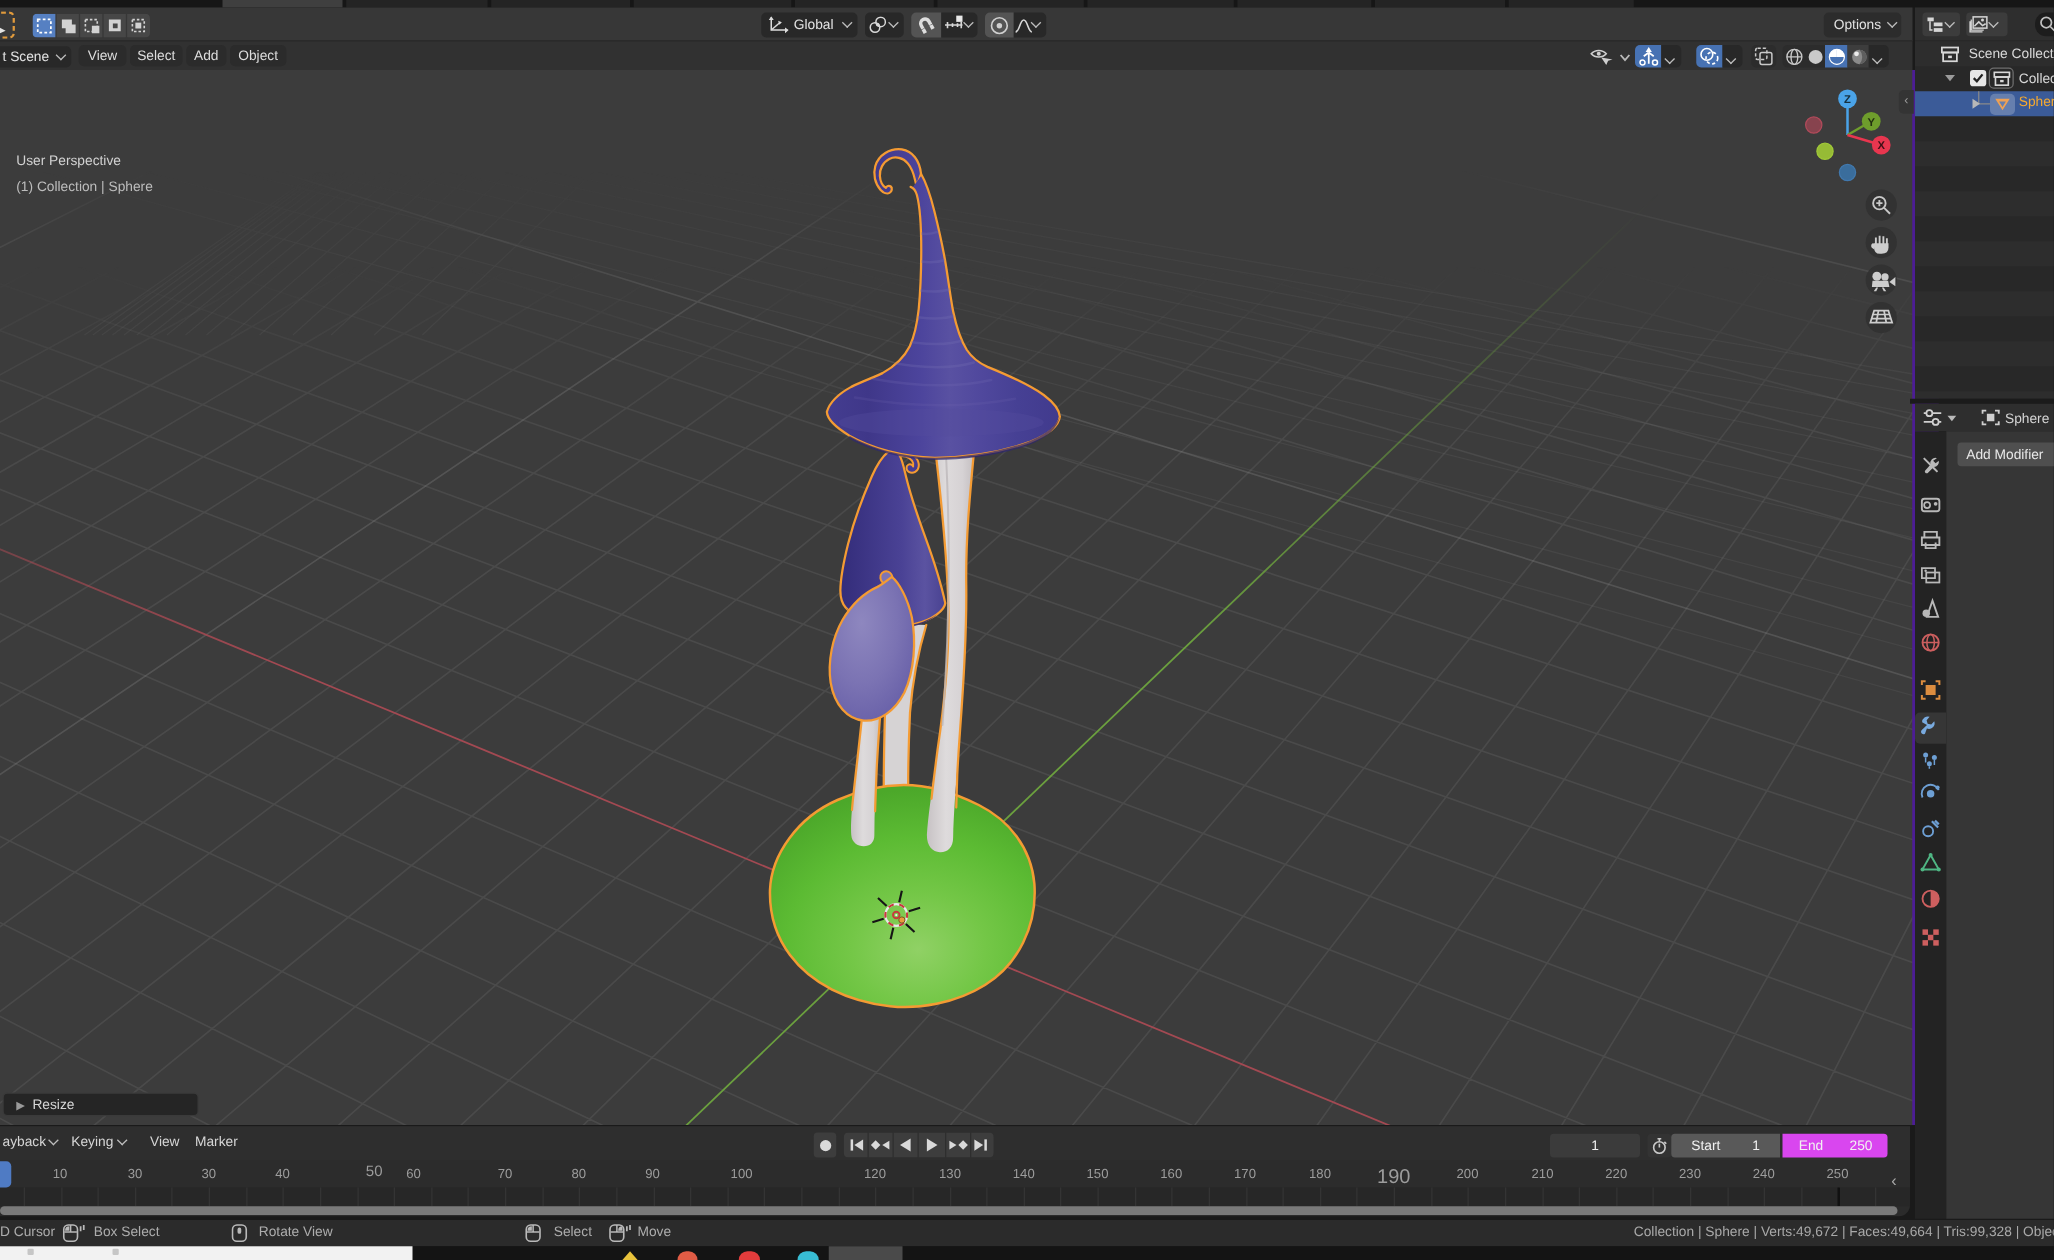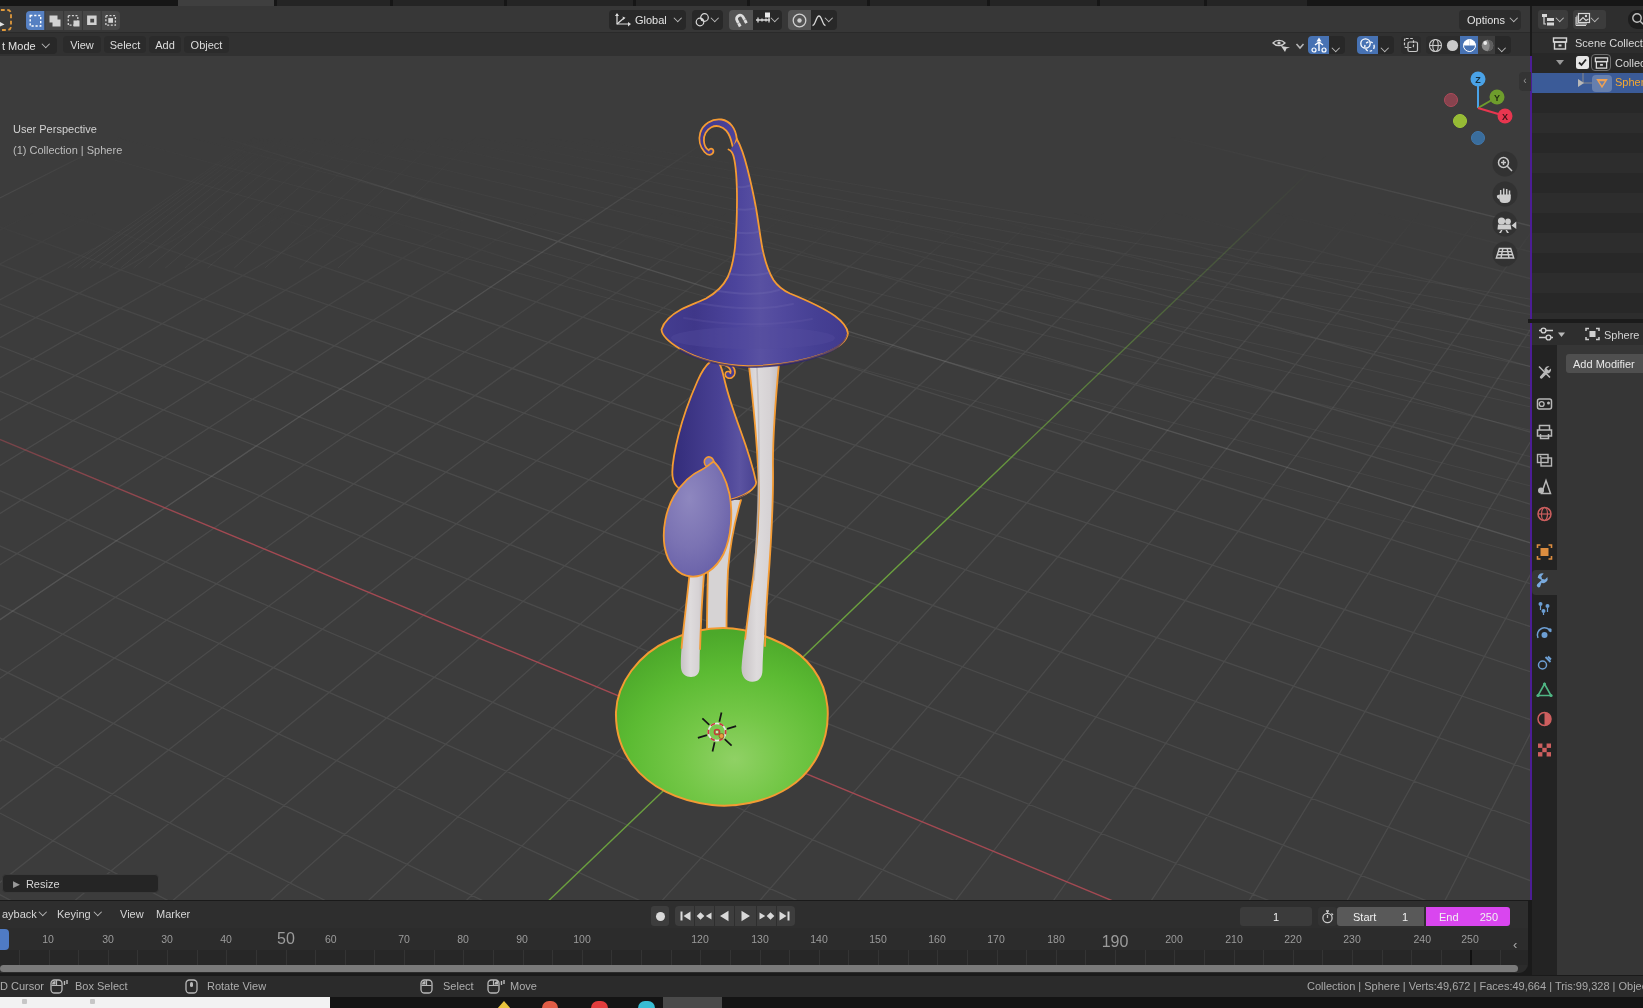--- a/index.html
+++ b/index.html
@@ -107,21 +107,21 @@
  </svg>
  <span class="chev" style="margin-left:0px"></span>
 </div>
 
 <div class="chip" style="left:1459px;top:10px;width:62px;height:20px;background:#2c2c2c">
       <span style="margin-left:8px">Options</span>
       <span class="chev" style="margin-left:6px"></span>
     </div>
 <div id="row2" class="abs"></div>
 <div class="chip" style="left:0;top:37px;width:57px;height:17px;border-radius:0 4px 4px 0">
-      <span style="margin-left:2px">t Mode</span>
+      <span style="margin-left:2px">t Scene</span>
       <span class="chev" style="margin-left:7px"></span>
     </div>
 <div class="mbtn" style="left:63px;top:36px;width:38px">View</div>
 <div class="mbtn" style="left:104px;top:36px;width:42px">Select</div>
 <div class="mbtn" style="left:149px;top:36px;width:32px">Add</div>
 <div class="mbtn" style="left:184px;top:36px;width:45px">Object</div>
 
 <svg class="abs" style="left:1271px;top:36px" width="34" height="18" viewBox="0 0 34 18">
  <path d="M2 7 C5 3.5 11 3.5 14 7 C11 10.5 5 10.5 2 7 Z" fill="none" stroke="#cfcfcf" stroke-width="1.3"></path>
  <circle cx="8" cy="7" r="1.6" fill="#cfcfcf"></circle>
@@ -590,40 +590,40 @@
         </div>
  <div class="pbtn" style="left:1426px;top:6px;width:84px;height:19px;background:#d946ef;border-radius:0 3px 3px 0">
           <span class="t11" style="position:absolute;left:13px;color:#f2f2f2">End</span>
           <span class="t11" style="position:absolute;right:12px;color:#f2f2f2">250</span>
         </div>
  <div class="abs" style="left:0;top:27px;width:1610px;height:22px;background:#2c2c2c">
           <div class="abs" style="left:28px;top:5px;width:40px;text-align:center;font-size:10.5px;color:#9c9c9c">10</div>
           <div class="abs" style="left:88px;top:5px;width:40px;text-align:center;font-size:10.5px;color:#9c9c9c">30</div>
           <div class="abs" style="left:147px;top:5px;width:40px;text-align:center;font-size:10.5px;color:#9c9c9c">30</div>
           <div class="abs" style="left:206px;top:5px;width:40px;text-align:center;font-size:10.5px;color:#9c9c9c">40</div>
-          <div class="abs" style="left:266px;top:2px;width:40px;text-align:center;font-size:16px;color:#9c9c9c">50</div>
+          <div class="abs" style="left:266px;top:2px;width:40px;text-align:right;font-size:12px;color:#9c9c9c">50</div>
           <div class="abs" style="left:325px;top:5px;width:40px;text-align:left;font-size:10.5px;color:#9c9c9c">60</div>
           <div class="abs" style="left:384px;top:5px;width:40px;text-align:center;font-size:10.5px;color:#9c9c9c">70</div>
           <div class="abs" style="left:443px;top:5px;width:40px;text-align:center;font-size:10.5px;color:#9c9c9c">80</div>
           <div class="abs" style="left:502px;top:5px;width:40px;text-align:center;font-size:10.5px;color:#9c9c9c">90</div>
-          <div class="abs" style="left:562px;top:5px;width:40px;text-align:center;font-size:10.5px;color:#9c9c9c">100</div>
+          <div class="abs" style="left:562px;top:5px;width:40px;text-align:right;font-size:10.5px;color:#9c9c9c">100</div>
           <div class="abs" style="left:621px;top:22px;width:40px;text-align:center;font-size:10.5px;color:#9c9c9c">110</div>
           <div class="abs" style="left:680px;top:5px;width:40px;text-align:center;font-size:10.5px;color:#9c9c9c">120</div>
           <div class="abs" style="left:740px;top:5px;width:40px;text-align:center;font-size:10.5px;color:#9c9c9c">130</div>
           <div class="abs" style="left:799px;top:5px;width:40px;text-align:center;font-size:10.5px;color:#9c9c9c">140</div>
           <div class="abs" style="left:858px;top:5px;width:40px;text-align:center;font-size:10.5px;color:#9c9c9c">150</div>
           <div class="abs" style="left:917px;top:5px;width:40px;text-align:center;font-size:10.5px;color:#9c9c9c">160</div>
           <div class="abs" style="left:976px;top:5px;width:40px;text-align:center;font-size:10.5px;color:#9c9c9c">170</div>
           <div class="abs" style="left:1036px;top:5px;width:40px;text-align:center;font-size:10.5px;color:#9c9c9c">180</div>
           <div class="abs" style="left:1095px;top:5px;width:40px;text-align:center;font-size:16px;color:#9c9c9c">190</div>
           <div class="abs" style="left:1154px;top:5px;width:40px;text-align:center;font-size:10.5px;color:#9c9c9c">200</div>
           <div class="abs" style="left:1214px;top:5px;width:40px;text-align:center;font-size:10.5px;color:#9c9c9c">210</div>
           <div class="abs" style="left:1273px;top:5px;width:40px;text-align:center;font-size:10.5px;color:#9c9c9c">220</div>
           <div class="abs" style="left:1332px;top:5px;width:40px;text-align:center;font-size:10.5px;color:#9c9c9c">230</div>
-          <div class="abs" style="left:1391px;top:5px;width:40px;text-align:right;font-size:10.5px;color:#9c9c9c">240</div>
+          <div class="abs" style="left:1391px;top:5px;width:40px;text-align:center;font-size:10.5px;color:#9c9c9c">240</div>
           <div class="abs" style="left:1450px;top:5px;width:40px;text-align:center;font-size:10.5px;color:#9c9c9c">250</div>
         </div>
  <div class="abs" style="left:0;top:49px;width:1528px;height:15px;background:#272727">
           <div class="abs" style="left:18.9px;top:0;width:1px;height:15px;background:#343434"></div>
           <div class="abs" style="left:48.5px;top:0;width:1px;height:15px;background:#343434"></div>
           <div class="abs" style="left:78.1px;top:0;width:1px;height:15px;background:#343434"></div>
           <div class="abs" style="left:107.8px;top:0;width:1px;height:15px;background:#343434"></div>
           <div class="abs" style="left:137.4px;top:0;width:1px;height:15px;background:#343434"></div>
           <div class="abs" style="left:167.0px;top:0;width:1px;height:15px;background:#343434"></div>
           <div class="abs" style="left:196.6px;top:0;width:1px;height:15px;background:#343434"></div>

